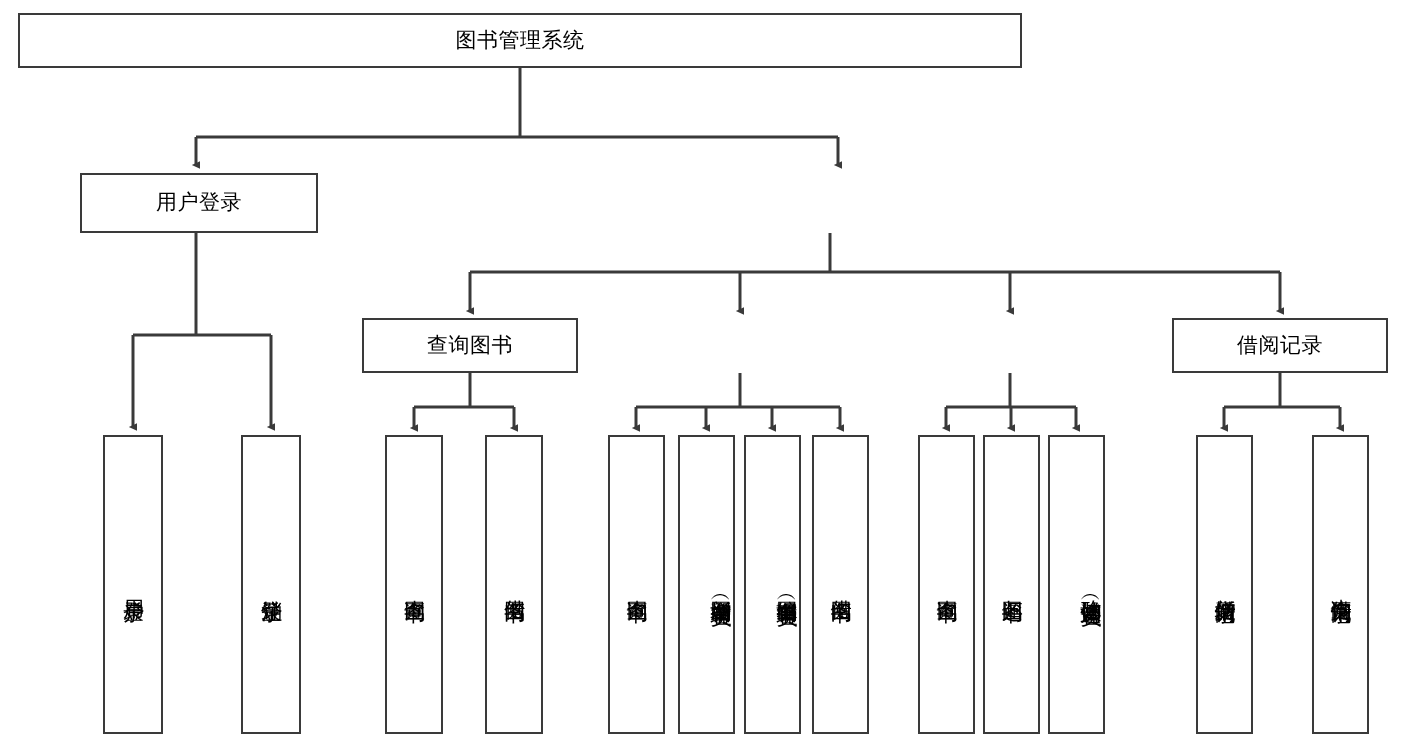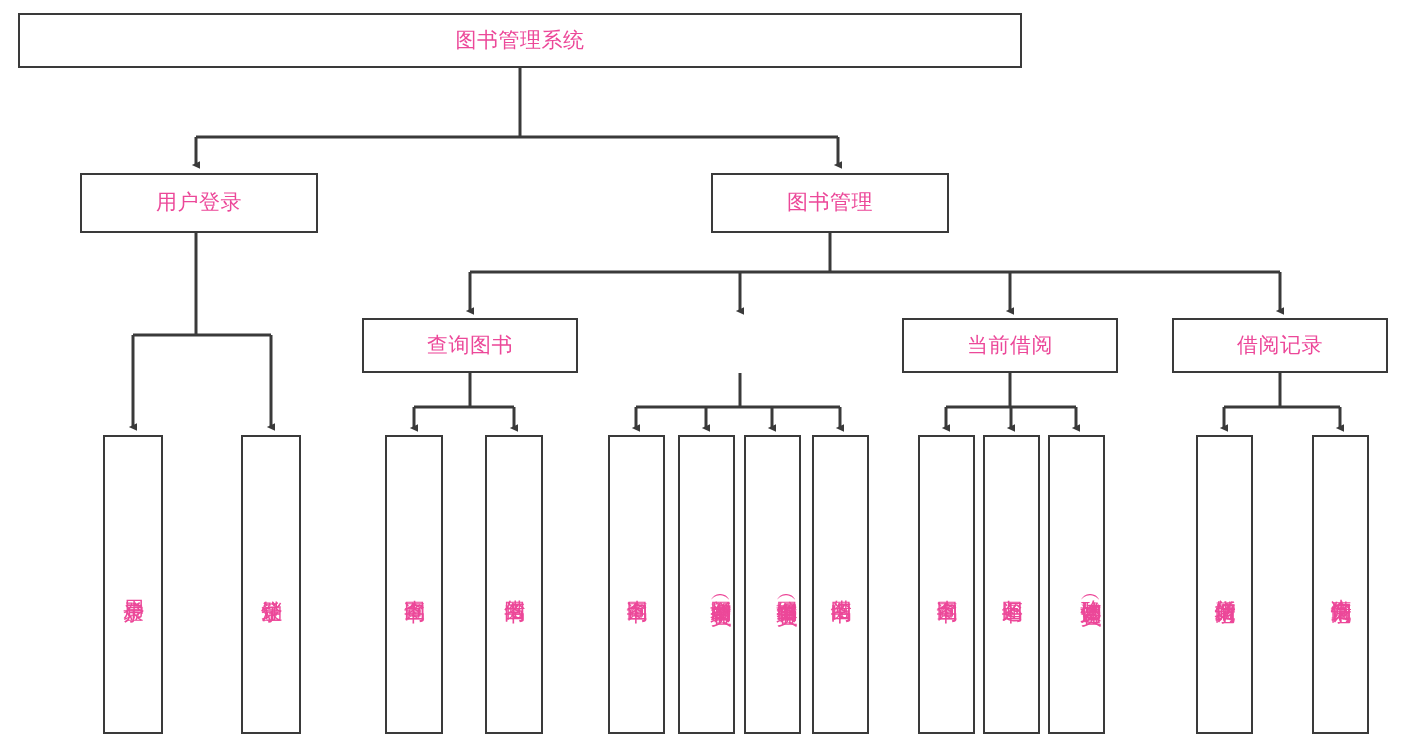--- a/index.html
+++ b/index.html
@@ -24,21 +24,21 @@
     pointer-events: none;
   }
   .node {
     position: absolute;
     box-sizing: border-box;
     border: 2px solid #3a3a3a;
     background: #ffffff;
     display: flex;
     align-items: center;
     justify-content: center;
-    color: #ec4899;
+    color: #000000;
   }
   .node-h {
     font-size: 21px;
     line-height: 1.1;
     letter-spacing: 0.5px;
     white-space: nowrap;
   }
   .node-v {
     writing-mode: vertical-rl;
     text-orientation: upright;
@@ -119,29 +119,23 @@
     </g>
   </svg>
 
   <div class="node node-h" style="left:18px; top:13px; width:1004px; height:55px;">
     <span>图书管理系统</span>
   </div>
 
   <div class="node node-h" style="left:80px; top:173px; width:238px; height:60px;">
     <span>用户登录</span>
   </div>
-  <div class="node node-h" style="left:711px; top:173px; width:238px; height:60px;">
-    <span>图书管理</span>
-  </div>
 
   <div class="node node-h" style="left:362px; top:318px; width:216px; height:55px;">
     <span>查询图书</span>
-  </div>
-  <div class="node node-h" style="left:902px; top:318px; width:216px; height:55px;">
-    <span>当前借阅</span>
   </div>
   <div class="node node-h" style="left:1172px; top:318px; width:216px; height:55px;">
     <span>借阅记录</span>
   </div>
 
   <div class="node node-v mid" style="left:103px; top:435px; width:60px; height:299px;">
     <span>用户登录</span>
   </div>
   <div class="node node-v mid" style="left:241px; top:435px; width:60px; height:299px;">
     <span>注销登录</span>

